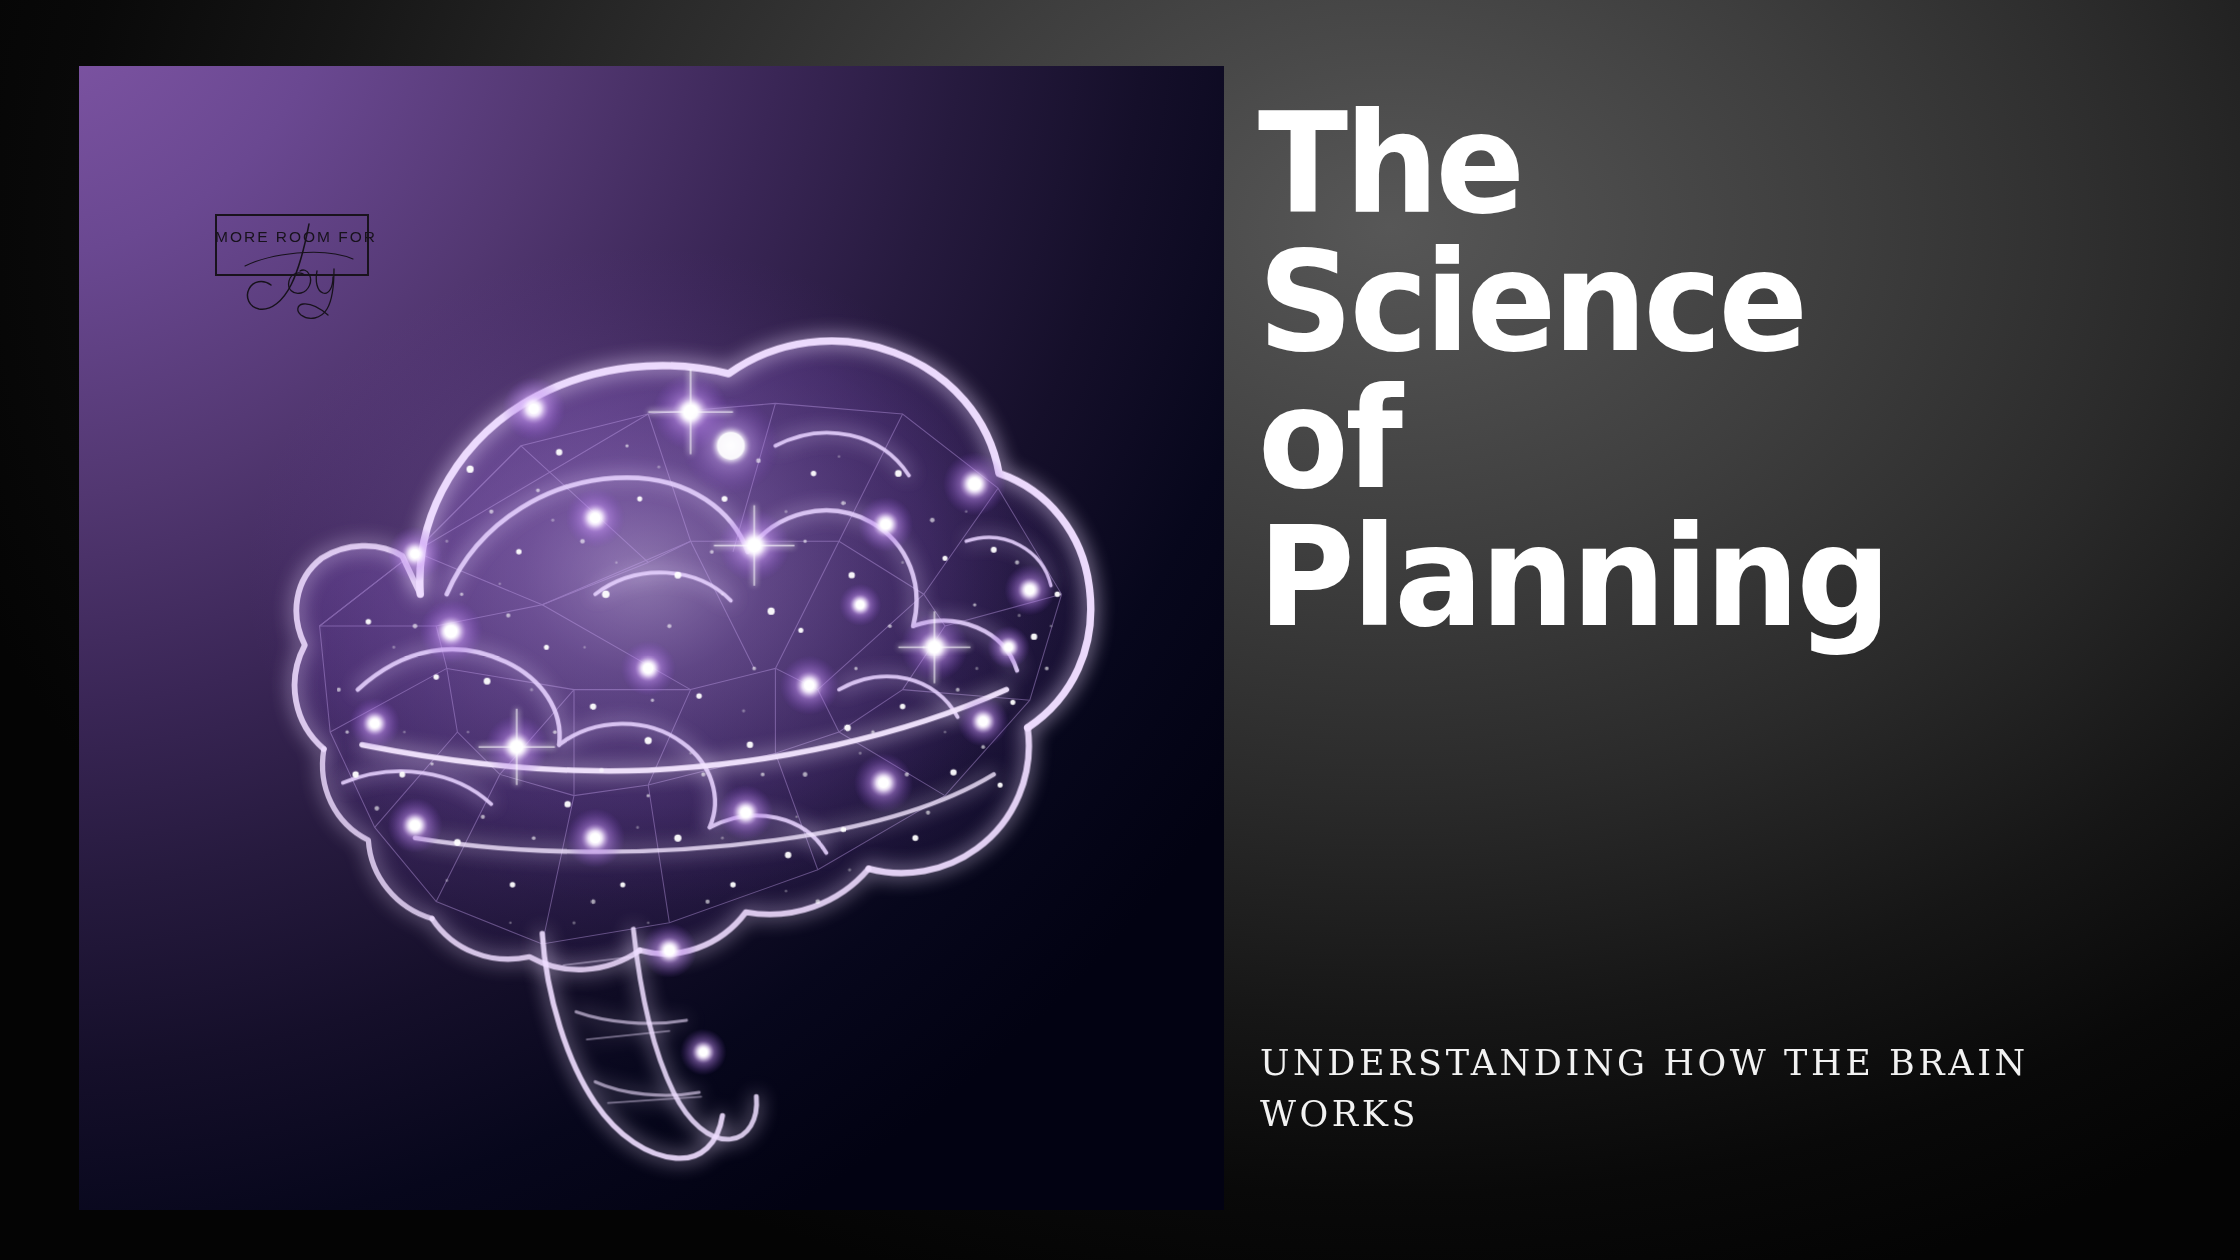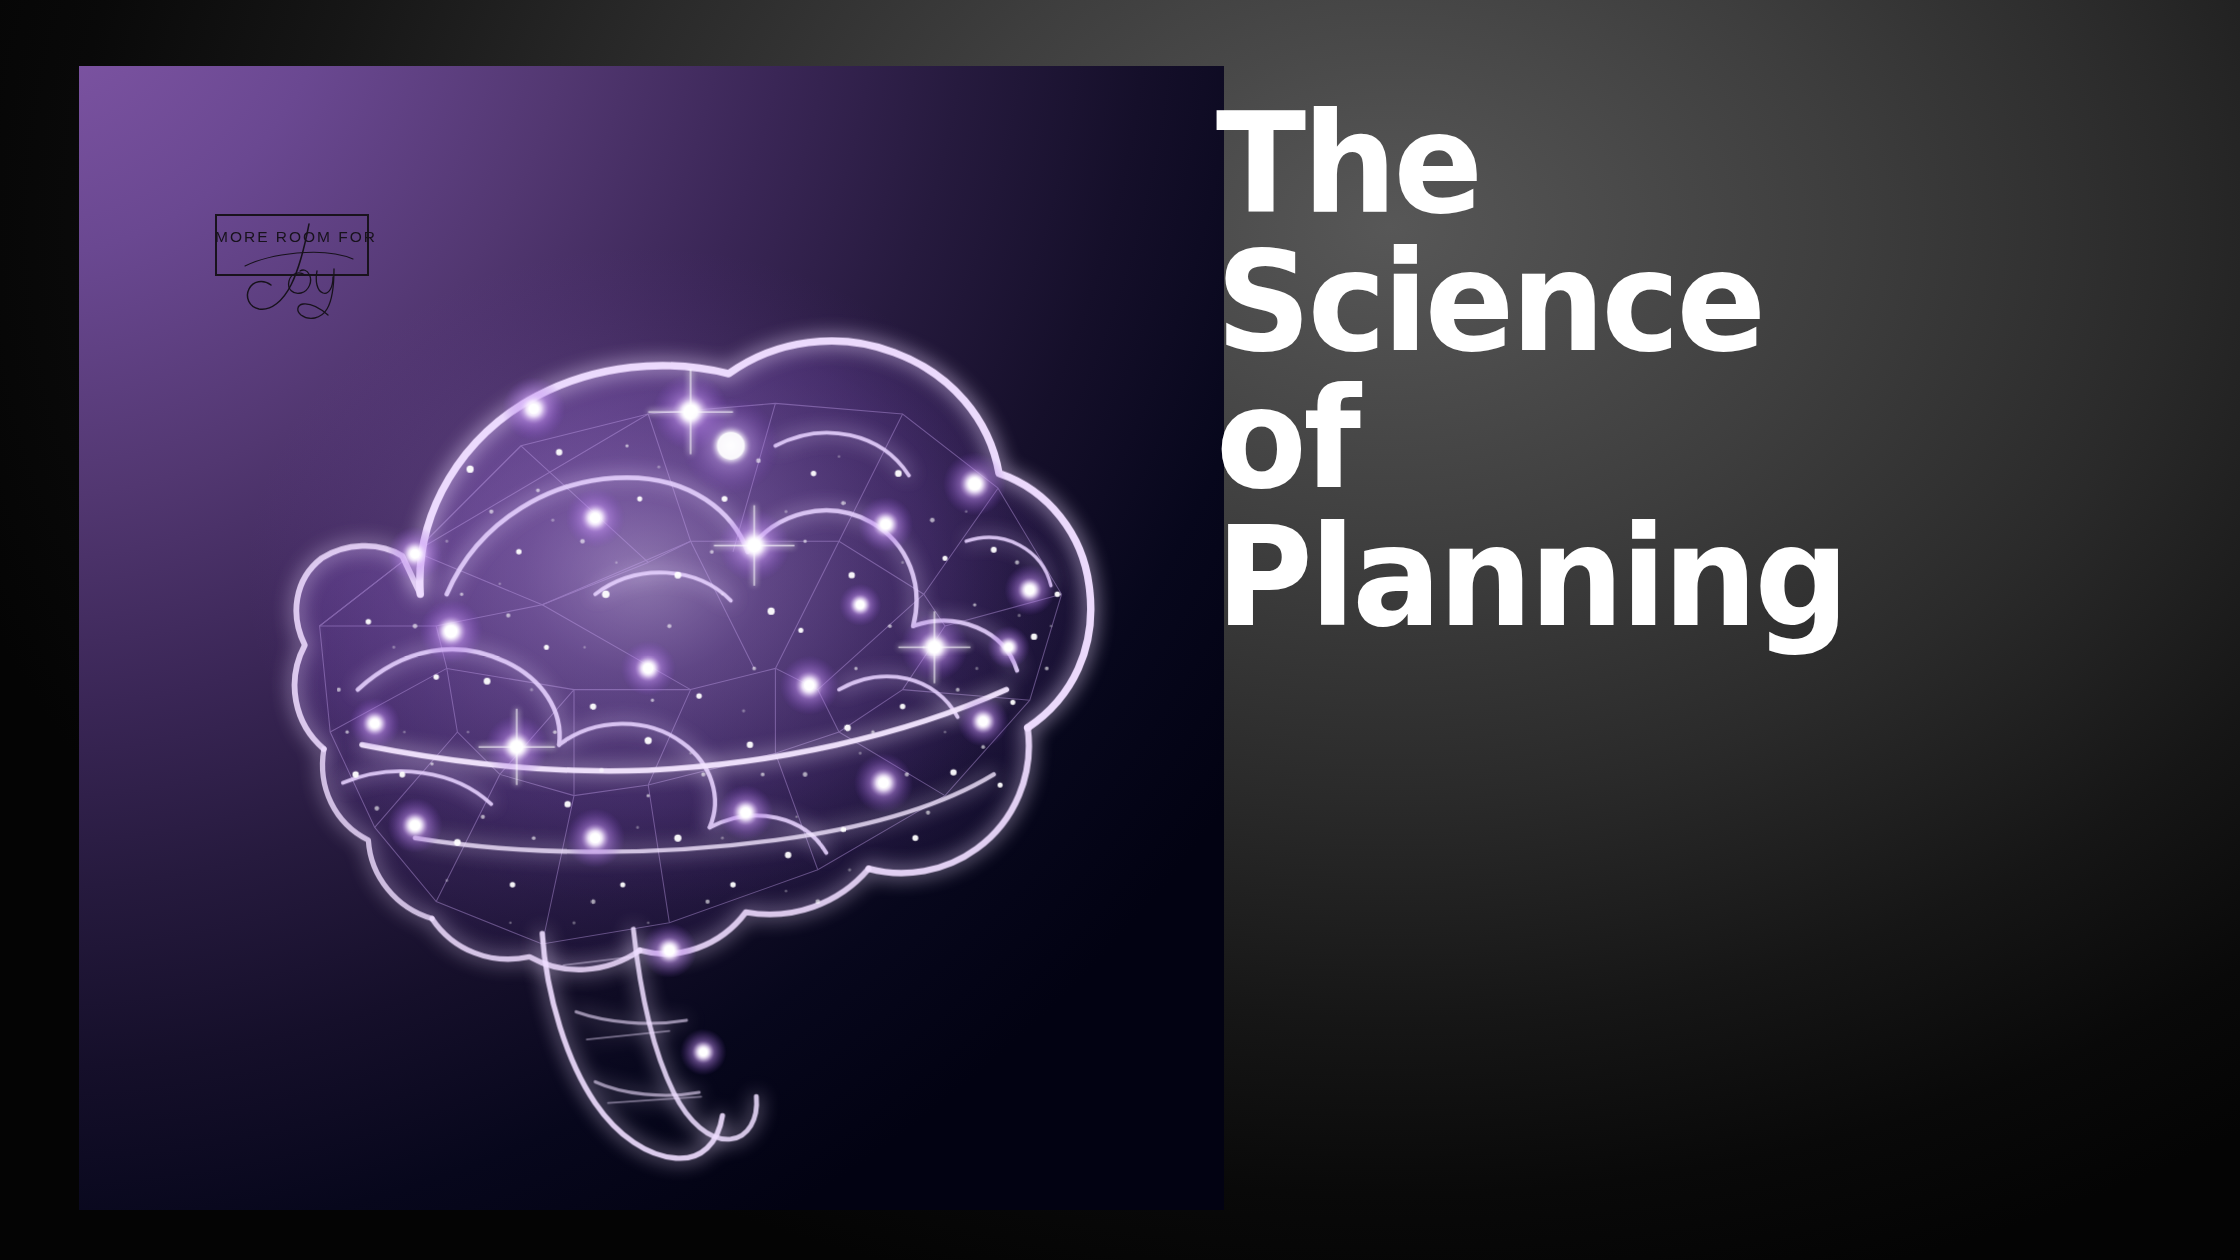--- a/index.html
+++ b/index.html
@@ -82,21 +82,21 @@
     top: 5px;
     width: 190px;
     height: 105px;
     pointer-events: none;
   }
   #logo-script svg { display: block; width: 100%; height: 100%; overflow: visible; }
 
   
   #headline {
     position: absolute;
-    left: 1216px;
+    left: 1258px;
     top: 96px;
     width: 960px;
   }
   .headline-line {
     display: block;
     font-family: "DejaVu Sans", sans-serif;
     font-weight: bold;
     font-size: 139px;
     line-height: 0.99;
     letter-spacing: -3.5px;
@@ -481,14 +481,15 @@
 
   </div>
 
   <div id="headline">
     <span class="headline-line l1">The</span>
     <span class="headline-line l2">Science</span>
     <span class="headline-line l3">of</span>
     <span class="headline-line l4">Planning</span>
   </div>
 
+  <div id="subtitle">UNDERSTANDING HOW THE BRAIN WORKS</div>
 
 </div>
 
 </body></html>

